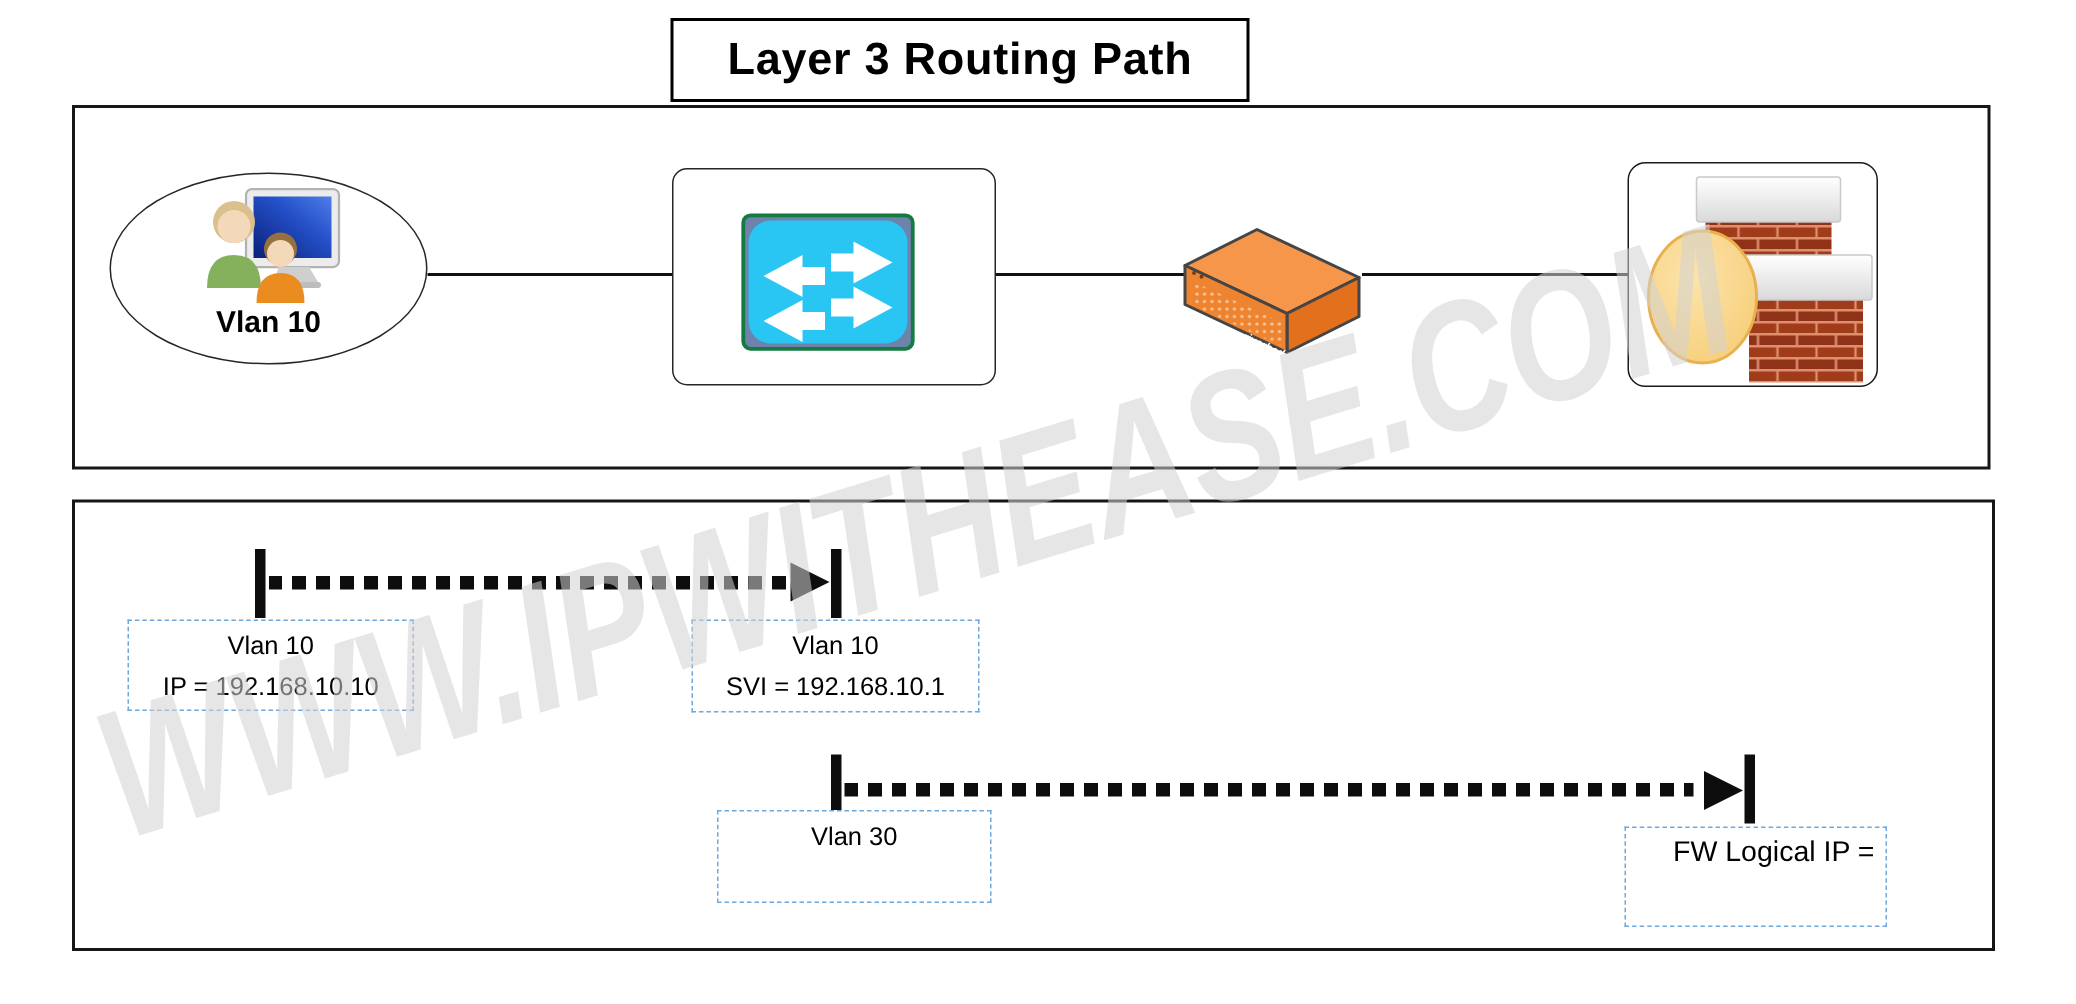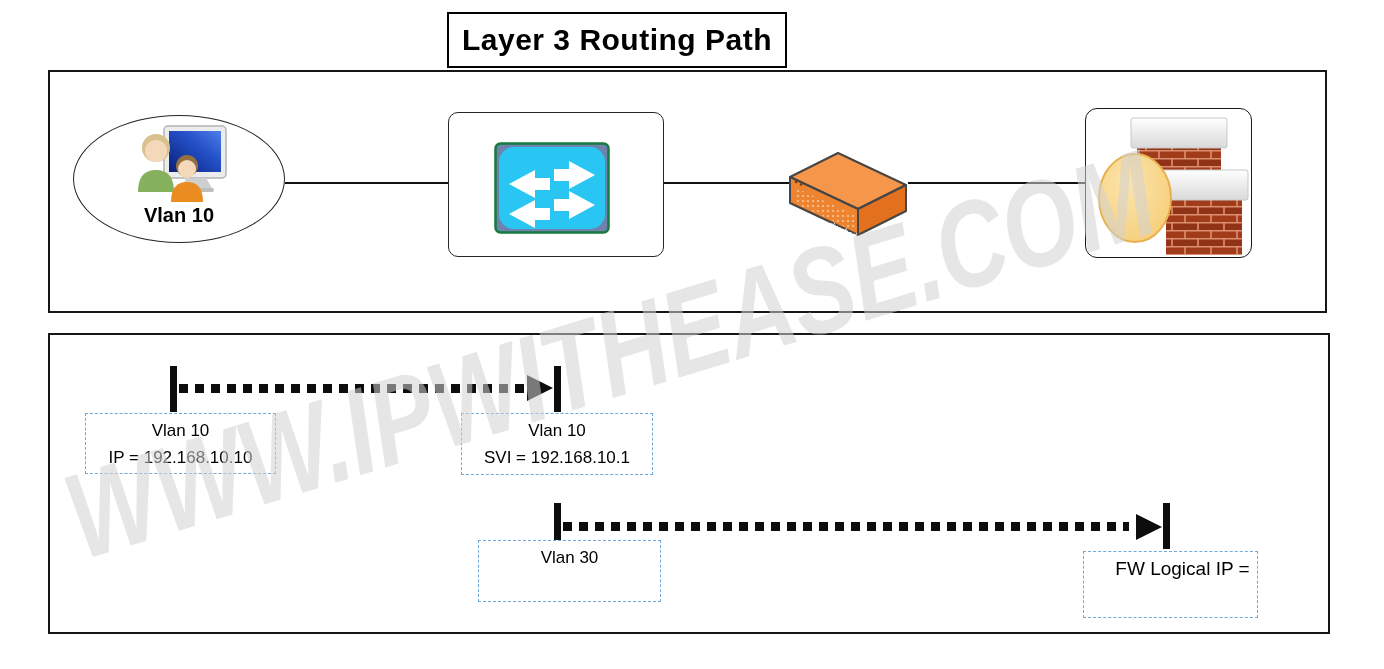--- a/index.html
+++ b/index.html
@@ -3,21 +3,21 @@
 <meta charset="utf-8">
 <style>
   * { box-sizing: border-box; margin: 0; padding: 0; }
   html, body { width: 1384px; height: 669px; background: #ffffff; overflow: hidden; }
   body { position: relative; font-family: "Liberation Sans", sans-serif; color: #000; }
 
   .abs { position: absolute; }
 
   
   .title-box {
-    left: 447px; top: 12px; width: 340px; height: 56px;
+    left: 447px; top: 12px; width: 386px; height: 56px;
     border: 2.5px solid #000; background: #fff;
     display: flex; align-items: center; justify-content: center;
     font-size: 30px; font-weight: bold; letter-spacing: 0.5px;
     z-index: 5;
   }
 
   
   .panel { border: 2px solid #161616; background: transparent; z-index: 1; }
   .top-panel    { left: 48px; top: 70px;  width: 1279px; height: 243px; }
   .bottom-panel { left: 48px; top: 333px; width: 1282px; height: 301px; }

